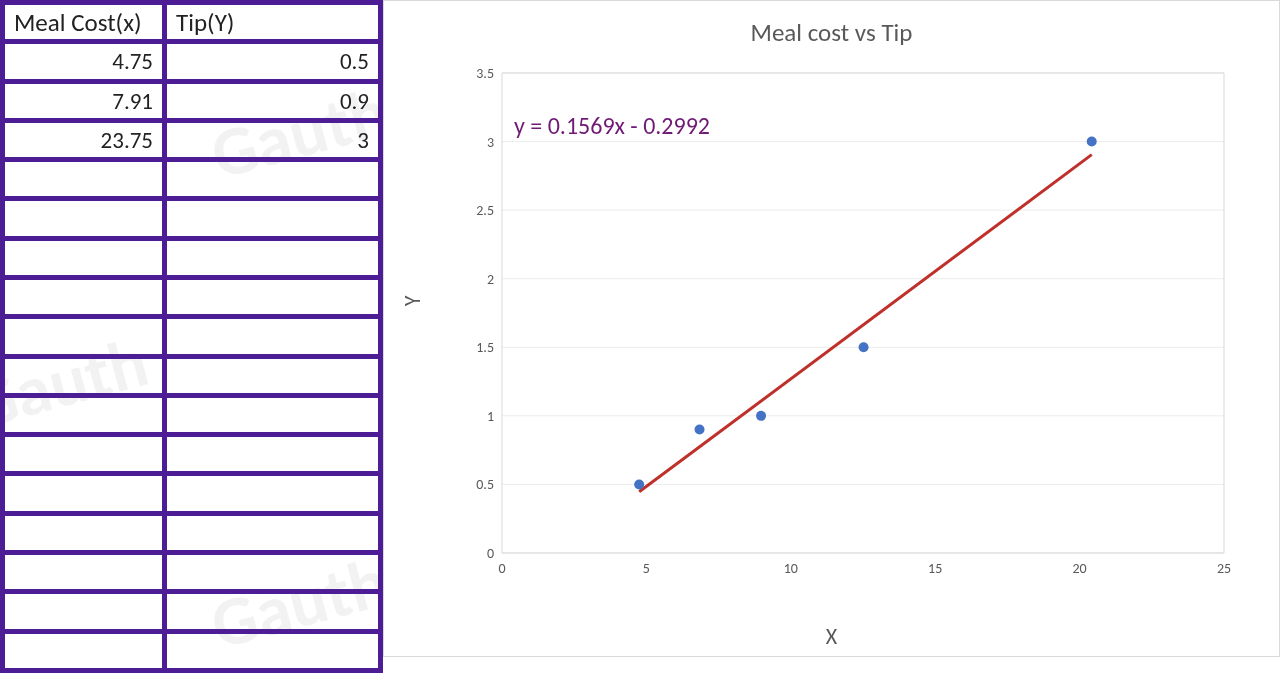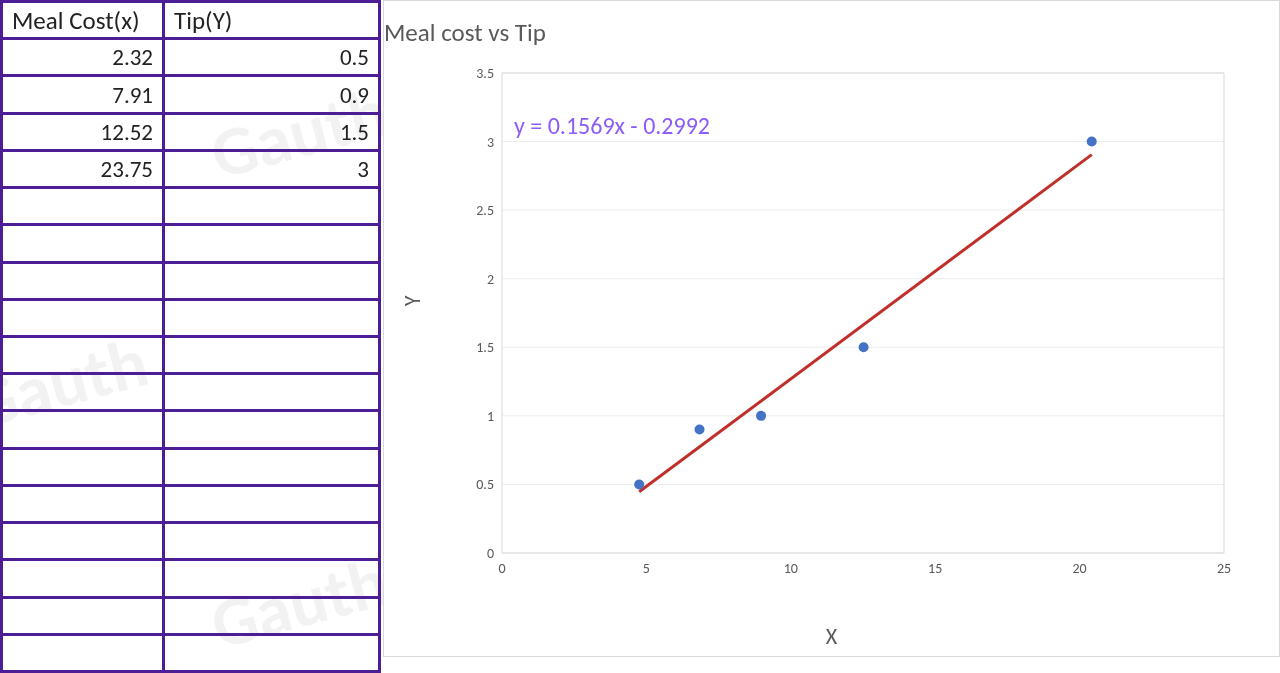--- a/index.html
+++ b/index.html
@@ -34,21 +34,21 @@
     left: 0;
     top: 0;
     width: 380px;
     height: 673px;
     border-collapse: collapse;
     table-layout: fixed;
   }
   .grid col.colA { width: 162px; }
   .grid col.colB { width: 216px; }
   .grid td, .grid th {
-    border: 3px solid #4c1d95;
+    border: 5px solid #4c1d95;
     height: 34px;
     padding: 0 9px;
     font-size: 23px;
     font-weight: 400;
     text-align: right;
     vertical-align: middle;
     white-space: nowrap;
   }
   .grid th {
     text-align: left;
@@ -61,20 +61,21 @@
   .chart-panel {
     position: absolute;
     left: 383px;
     top: 0;
     width: 895px;
     height: 655px;
     border: 1px solid #d9d9d9;
     background: #fff;
   }
   .chart-title {
+    text-align: center;
     font-size: 25px;
     color: #595959;
     margin-top: 16px;
     font-weight: 400;
   }
   .plot-wrap {
     position: absolute;
     left: 70px;
     top: 60px;
     width: 790px;
@@ -94,21 +95,21 @@
     bottom: 6px;
     transform: translateX(-50%);
     font-size: 22px;
     color: #595959;
   }
   .equation {
     position: absolute;
     left: 130px;
     top: 110px;
     font-size: 24px;
-    color: #8b5cf6;
+    color: #701a75;
   }
   svg { display: block; }
   .axis-line { stroke: #d9d9d9; stroke-width: 1; }
   .grid-line { stroke: #ececec; stroke-width: 1; }
   .tick-label { font-size: 14px; fill: #595959; font-family: Calibri, Arial, sans-serif; }
   .trend { stroke: #c0302b; stroke-width: 3; fill: none; }
   .pt { fill: #4472c4; }
 </style>
 </head>
 <body>
@@ -129,30 +130,26 @@
     <colgroup>
         <col class="colA">
         <col class="colB">
       </colgroup>
     <tbody>
         <tr>
       <th>Meal Cost(x)</th>
       <th>Tip(Y)</th>
     </tr>
     <tr>
-          <td>2.32</td>
+          <td>4.75</td>
           <td>0.5</td>
         </tr>
     <tr>
           <td>7.91</td>
           <td>0.9</td>
-        </tr>
-    <tr>
-          <td>12.52</td>
-          <td>1.5</td>
         </tr>
     <tr>
           <td>23.75</td>
           <td>3</td>
         </tr>
     <tr class="empty">
           <td></td>
           <td></td>
         </tr>
     <tr class="empty">

